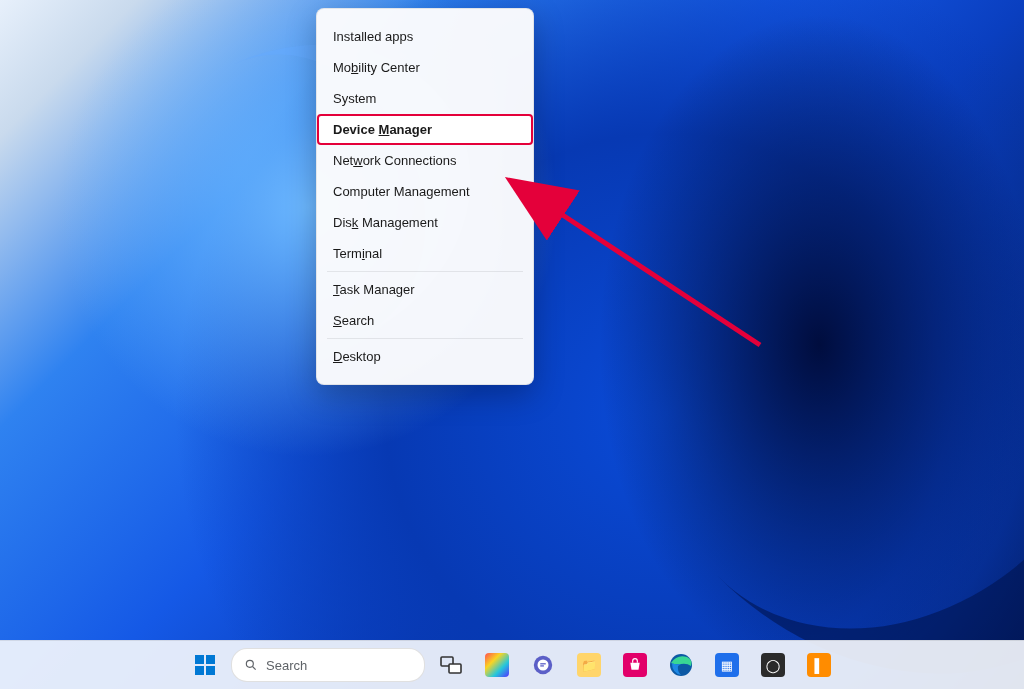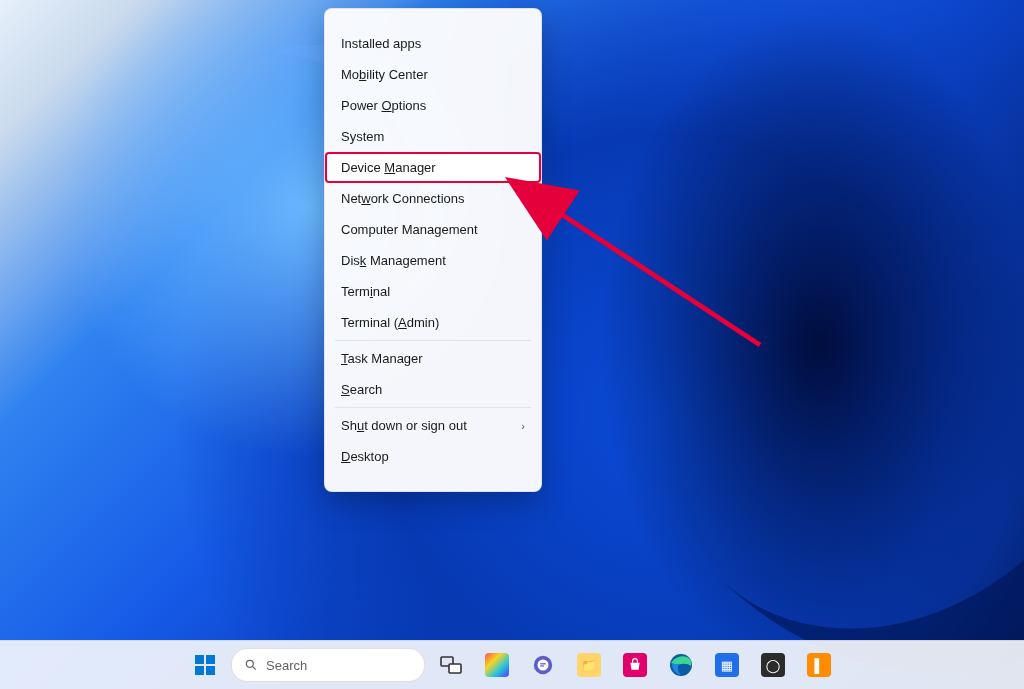--- a/index.html
+++ b/index.html
@@ -14,39 +14,40 @@
   }
   .swirl{position:absolute;border:solid rgba(255,255,255,.05);border-width:0 3px 0 0;border-radius:50%;}
   .s1{left:550px;top:-150px;width:900px;height:900px;transform:rotate(25deg);border-right-color:rgba(120,190,255,.35);border-width:0 40px 0 0;}
   .s2{left:480px;top:-100px;width:800px;height:850px;transform:rotate(30deg);border-right-color:rgba(40,120,255,.4);border-width:0 60px 0 0;}
   .s3{left:120px;top:50px;width:300px;height:300px;transform:rotate(-25deg);border-right-color:rgba(100,170,255,.5);border-width:0 55px 0 0;}
   .s4{left:380px;top:300px;width:700px;height:700px;transform:rotate(65deg);border-right-color:rgba(10,60,190,.55);border-width:0 70px 0 0;}
   .s5{left:600px;top:150px;width:500px;height:500px;transform:rotate(45deg);border-right-color:rgba(0,20,80,.6);border-width:0 90px 0 0;}
 
   
   #winx-menu{
-    position:absolute;left:324px;top:8px;width:216px;
+    position:absolute;left:316px;top:8px;width:216px;
     background:rgba(252,252,253,.97);
     border:1px solid rgba(0,0,0,.08);
     border-radius:8px;
     box-shadow:0 10px 30px rgba(0,0,0,.25);
-    padding:19px 0;
+    padding:12px 0;
     font-size:13px;color:#1a1a1a;
   }
   .menu-item{
     padding:8px 16px 8px 16px;
     display:flex;align-items:center;justify-content:space-between;
     cursor:default;
   }
   .menu-item.highlight{
     background:#fff;
     border:2px solid #e4003a;
     border-radius:4px;
     margin:0 0;
     padding:6px 14px;
+    font-weight:bold;
   }
   .menu-sep{height:1px;background:rgba(0,0,0,.08);margin:2px 10px;}
   .accel{text-decoration:underline;}
   .chevron{font-size:11px;color:#555;}
 
   
   #arrow-svg{position:absolute;left:0;top:0;pointer-events:none;}
 
   
   #taskbar{
@@ -87,55 +88,45 @@
 </div>
 
 <div id="winx-menu">
     <div class="menu-item">
       <span>Installed apps</span>
     </div>
     <div class="menu-item">
       <span>Mo<span class="accel">b</span>ility Center</span>
     </div>
     <div class="menu-item">
-      <span>Power <span class="accel">O</span>ptions</span>
-    </div>
-    <div class="menu-item">
       <span>System</span>
     </div>
     <div class="menu-item highlight">
       <span>Device <span class="accel">M</span>anager</span>
     </div>
     <div class="menu-item">
       <span>Net<span class="accel">w</span>ork Connections</span>
     </div>
     <div class="menu-item">
       <span>Computer Mana<span class="accel">g</span>ement</span>
     </div>
     <div class="menu-item">
       <span>Dis<span class="accel">k</span> Management</span>
     </div>
     <div class="menu-item">
       <span>Term<span class="accel">i</span>nal</span>
     </div>
-    <div class="menu-item">
-      <span>Terminal (<span class="accel">A</span>dmin)</span>
-    </div>
     <div class="menu-sep"></div>
     <div class="menu-item">
       <span><span class="accel">T</span>ask Manager</span>
     </div>
     <div class="menu-item">
       <span><span class="accel">S</span>earch</span>
     </div>
     <div class="menu-sep"></div>
-    <div class="menu-item">
-      <span>Sh<span class="accel">u</span>t down or sign out</span>
-      <span class="chevron">›</span>
-    </div>
     <div class="menu-item">
       <span><span class="accel">D</span>esktop</span>
     </div>
   </div>
 
 <svg id="arrow-svg" width="1024" height="689">
   <defs>
     <marker id="ahead" markerWidth="14" markerHeight="12" refX="2" refY="6" orient="auto">
       <polygon points="0,0 14,6 0,12" fill="#e4003a"></polygon>
     </marker>

